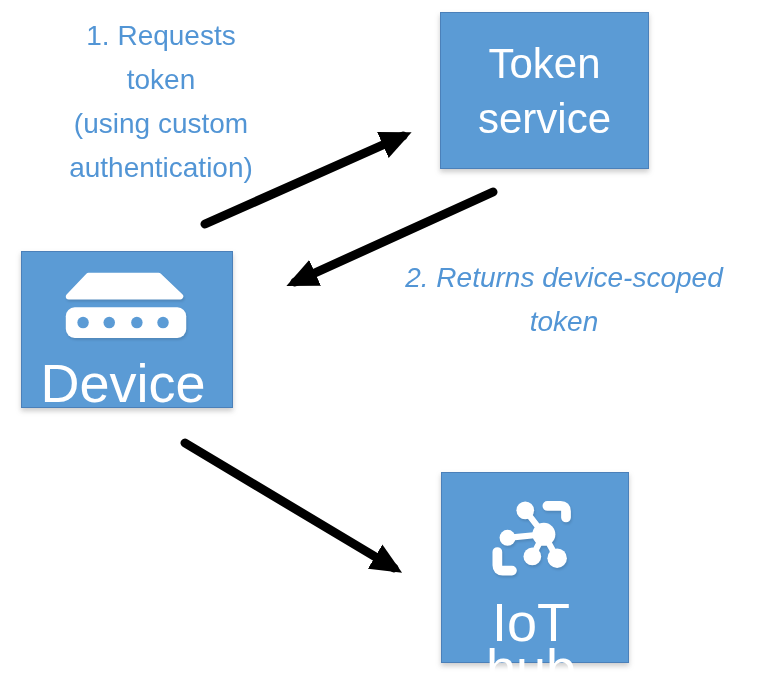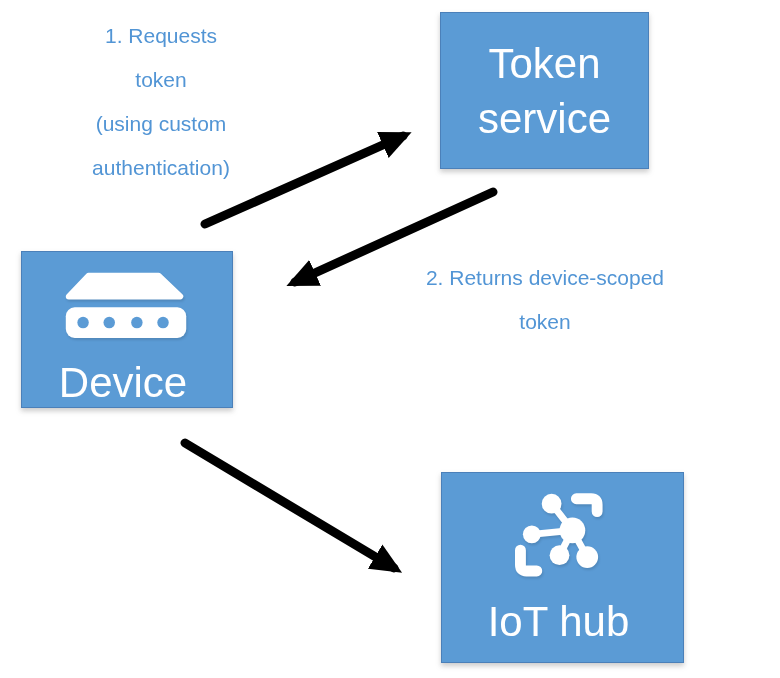--- a/index.html
+++ b/index.html
@@ -29,50 +29,50 @@
   }
   .arrow {
     stroke: var(--arrow);
     stroke-width: 9;
     stroke-linecap: round;
   }
   .arrow-head { fill: var(--arrow); }
   .annotation {
     position: absolute;
     color: var(--annotation-text);
-    font-size: 21px;
+    font-size: 28px;
     line-height: 44px;
     text-align: center;
     white-space: pre-line;
   }
   .annotation.step1 { left: 8px;   top: 14px;  width: 306px; }
-  .annotation.step2 { left: 353px; top: 256px; width: 384px; }
+  .annotation.step2 { left: 372px; top: 256px; width: 384px; font-style: italic; }
   .annotation.step3 { left: 0px;   top: 518px; width: 292px; line-height: 42px; }
   .node {
     position: absolute;
     background: var(--node-fill);
     border: 1.5px solid var(--node-border);
     box-shadow: 0 3px 5px rgba(110,110,110,0.35);
     color: var(--node-text);
   }
   .node.token-service {
     left: 440px; top: 12px; width: 209px; height: 157px;
     display: flex; align-items: center; justify-content: center;
   }
   .node.device  { left: 21px;  top: 251px; width: 212px; height: 157px; }
-  .node.iot-hub { left: 441px; top: 472px; width: 243px; height: 191px; }
+  .node.iot-hub { left: 441px; top: 472px; width: 188px; height: 191px; }
   .node-label {
     color: var(--node-text);
     text-align: center;
     white-space: pre-line;
   }
   .token-service .node-label { font-size: 42px; line-height: 55px; }
   .device .node-label, .iot-hub .node-label {
     position: absolute; left: 0; right: 8px;
-    font-size: 42px; line-height: 46px;
+    font-size: 54px; line-height: 46px;
   }
   .device .node-label  { top: 108px; }
   .iot-hub .node-label { top: 126px; }
   .node-icon {
     position: absolute; left: 0; top: 0;
     width: 100%; height: 100%;
     filter: drop-shadow(1px 2px 1px rgba(0,0,0,0.12));
   }
   .icon-white-fill { fill: #ffffff; }
   .icon-white-stroke { stroke: #ffffff; fill: none; }

